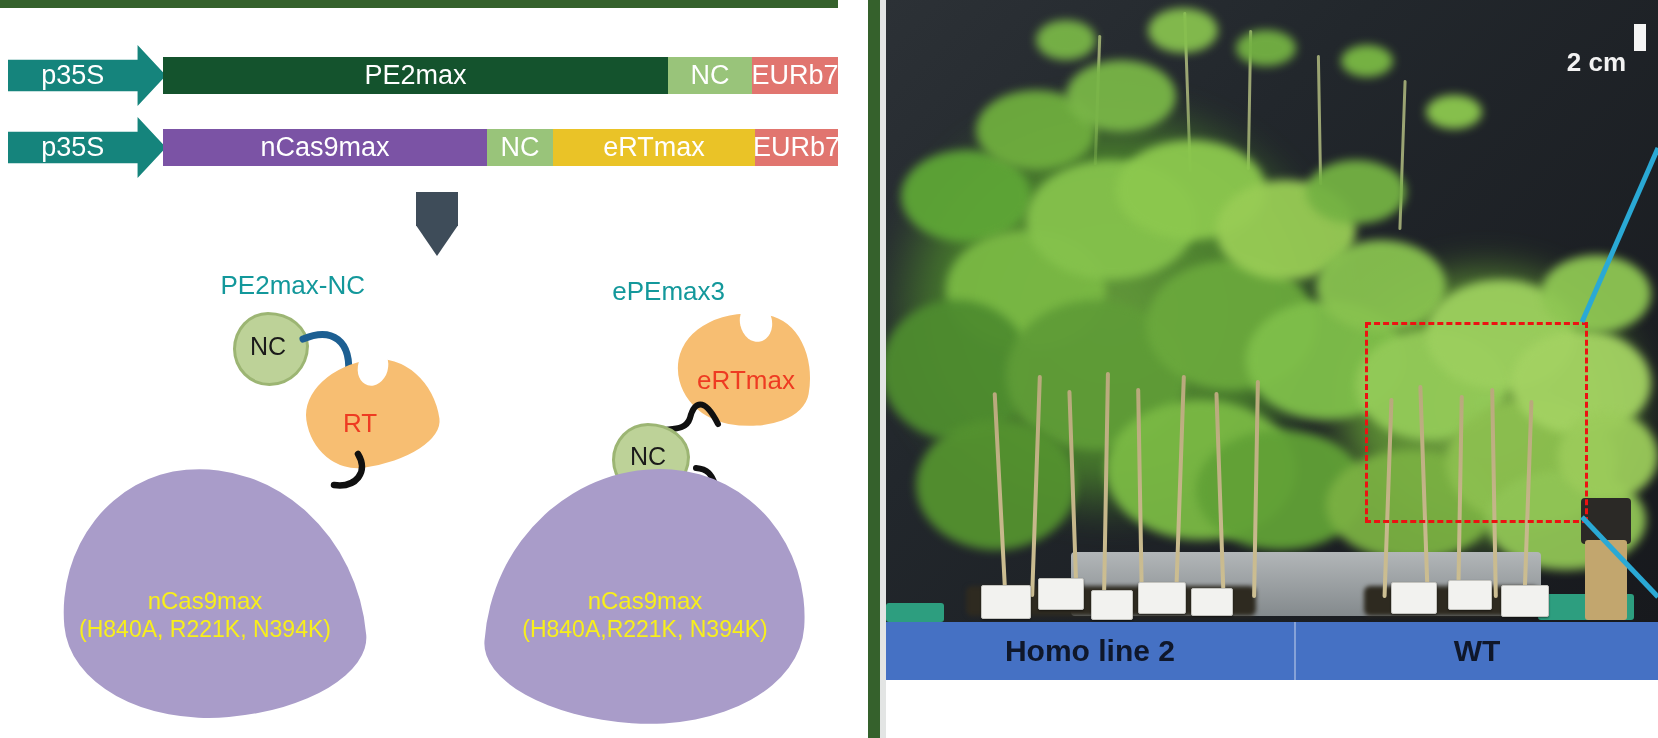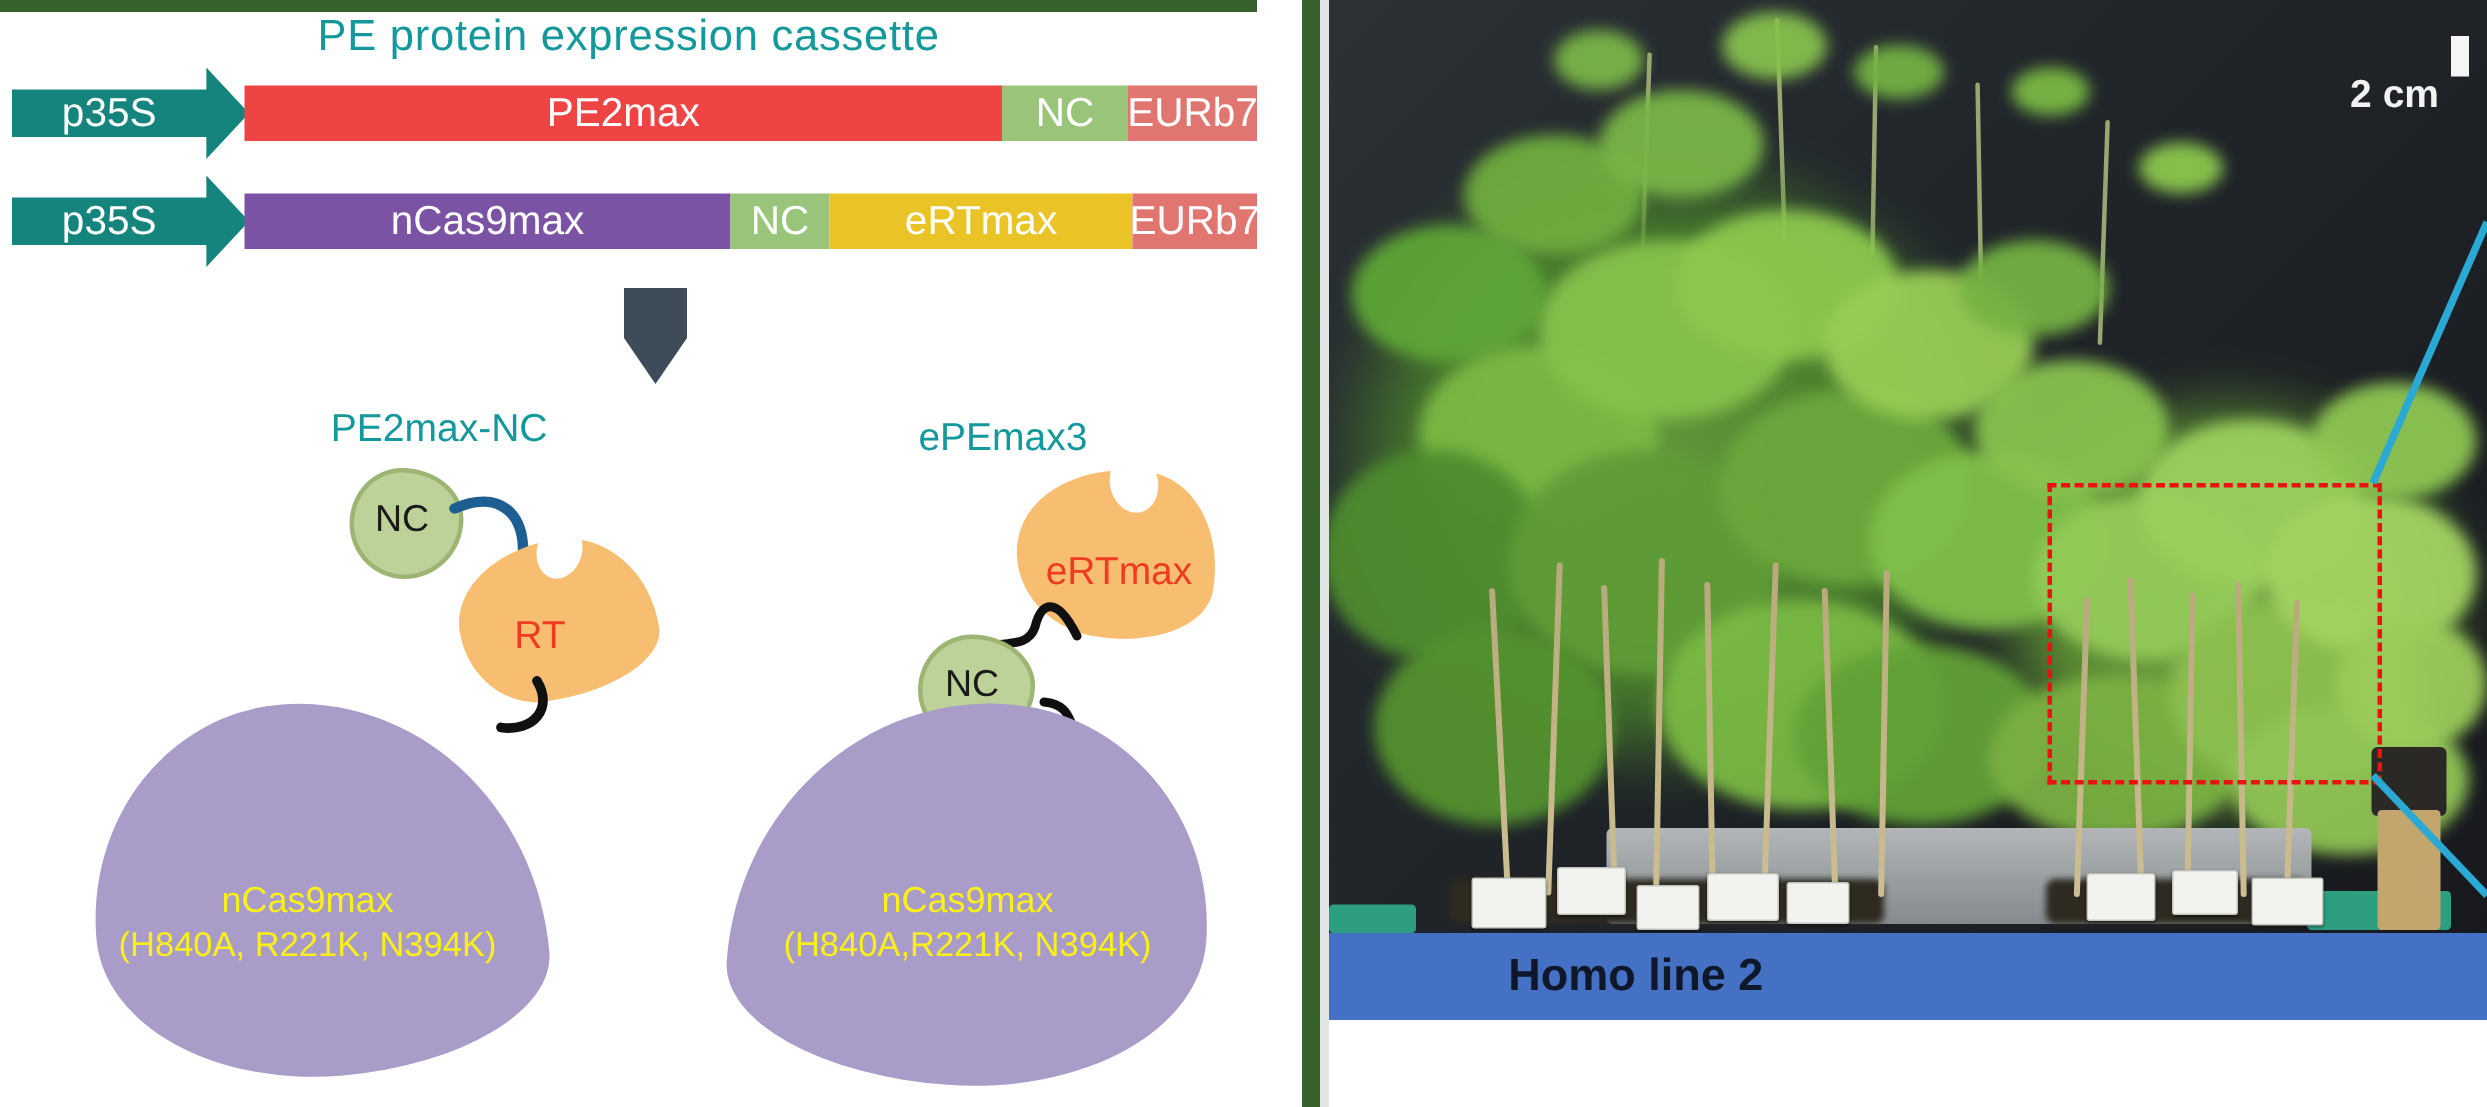--- a/index.html
+++ b/index.html
@@ -68,26 +68,25 @@
 </style>
 </head>
 <body>
 
 <div id="canvas">
 
   <div class="top-strip"></div>
   <div class="mid-strip"></div>
   <div class="gap-line"></div>
 
-  <div class="panel-title">PE protein expression cassette</div>
 
   <div class="promoter" style="left:8px;top:45px;">
     <span>p35S</span>
   </div>
-  <div class="seg" style="left:163px;top:57px;width:505px;background:#ef4444;text-align:right;">PE2max</div>
+  <div class="seg" style="left:163px;top:57px;width:505px;background:#14532d;text-align:right;">PE2max</div>
   <div class="seg" style="left:668px;top:57px;width:84px;background:#99c47a;">NC</div>
   <div class="seg" style="left:752px;top:57px;width:86px;background:#e1756f;">EURb7</div>
 
   <div class="promoter" style="left:8px;top:117px;">
     <span>p35S</span>
   </div>
   <div class="seg" style="left:163px;top:129px;width:324px;background:#7b53a5;">nCas9max</div>
   <div class="seg" style="left:487px;top:129px;width:66px;background:#99c47a;">NC</div>
   <div class="seg" style="left:553px;top:129px;width:202px;background:#eac327;">eRTmax</div>
   <div class="seg" style="left:755px;top:129px;width:83px;background:#e1756f;">EURb7</div>
@@ -207,16 +206,17 @@
       <line x1="696" y1="322" x2="772" y2="148" stroke="#2aa9d5" stroke-width="5"></line>
       <line x1="696" y1="517" x2="772" y2="597" stroke="#2aa9d5" stroke-width="5"></line>
     </svg>
 
     <div class="scale-label">2 cm</div>
     <div class="scale-bar"></div>
   </div>
 
   <div class="blue-bar">
     <div class="blue-cell left">Homo line 2</div>
+    <div class="blue-cell right">WT</div>
   </div>
 
 
 </div>
 
 </body></html>

